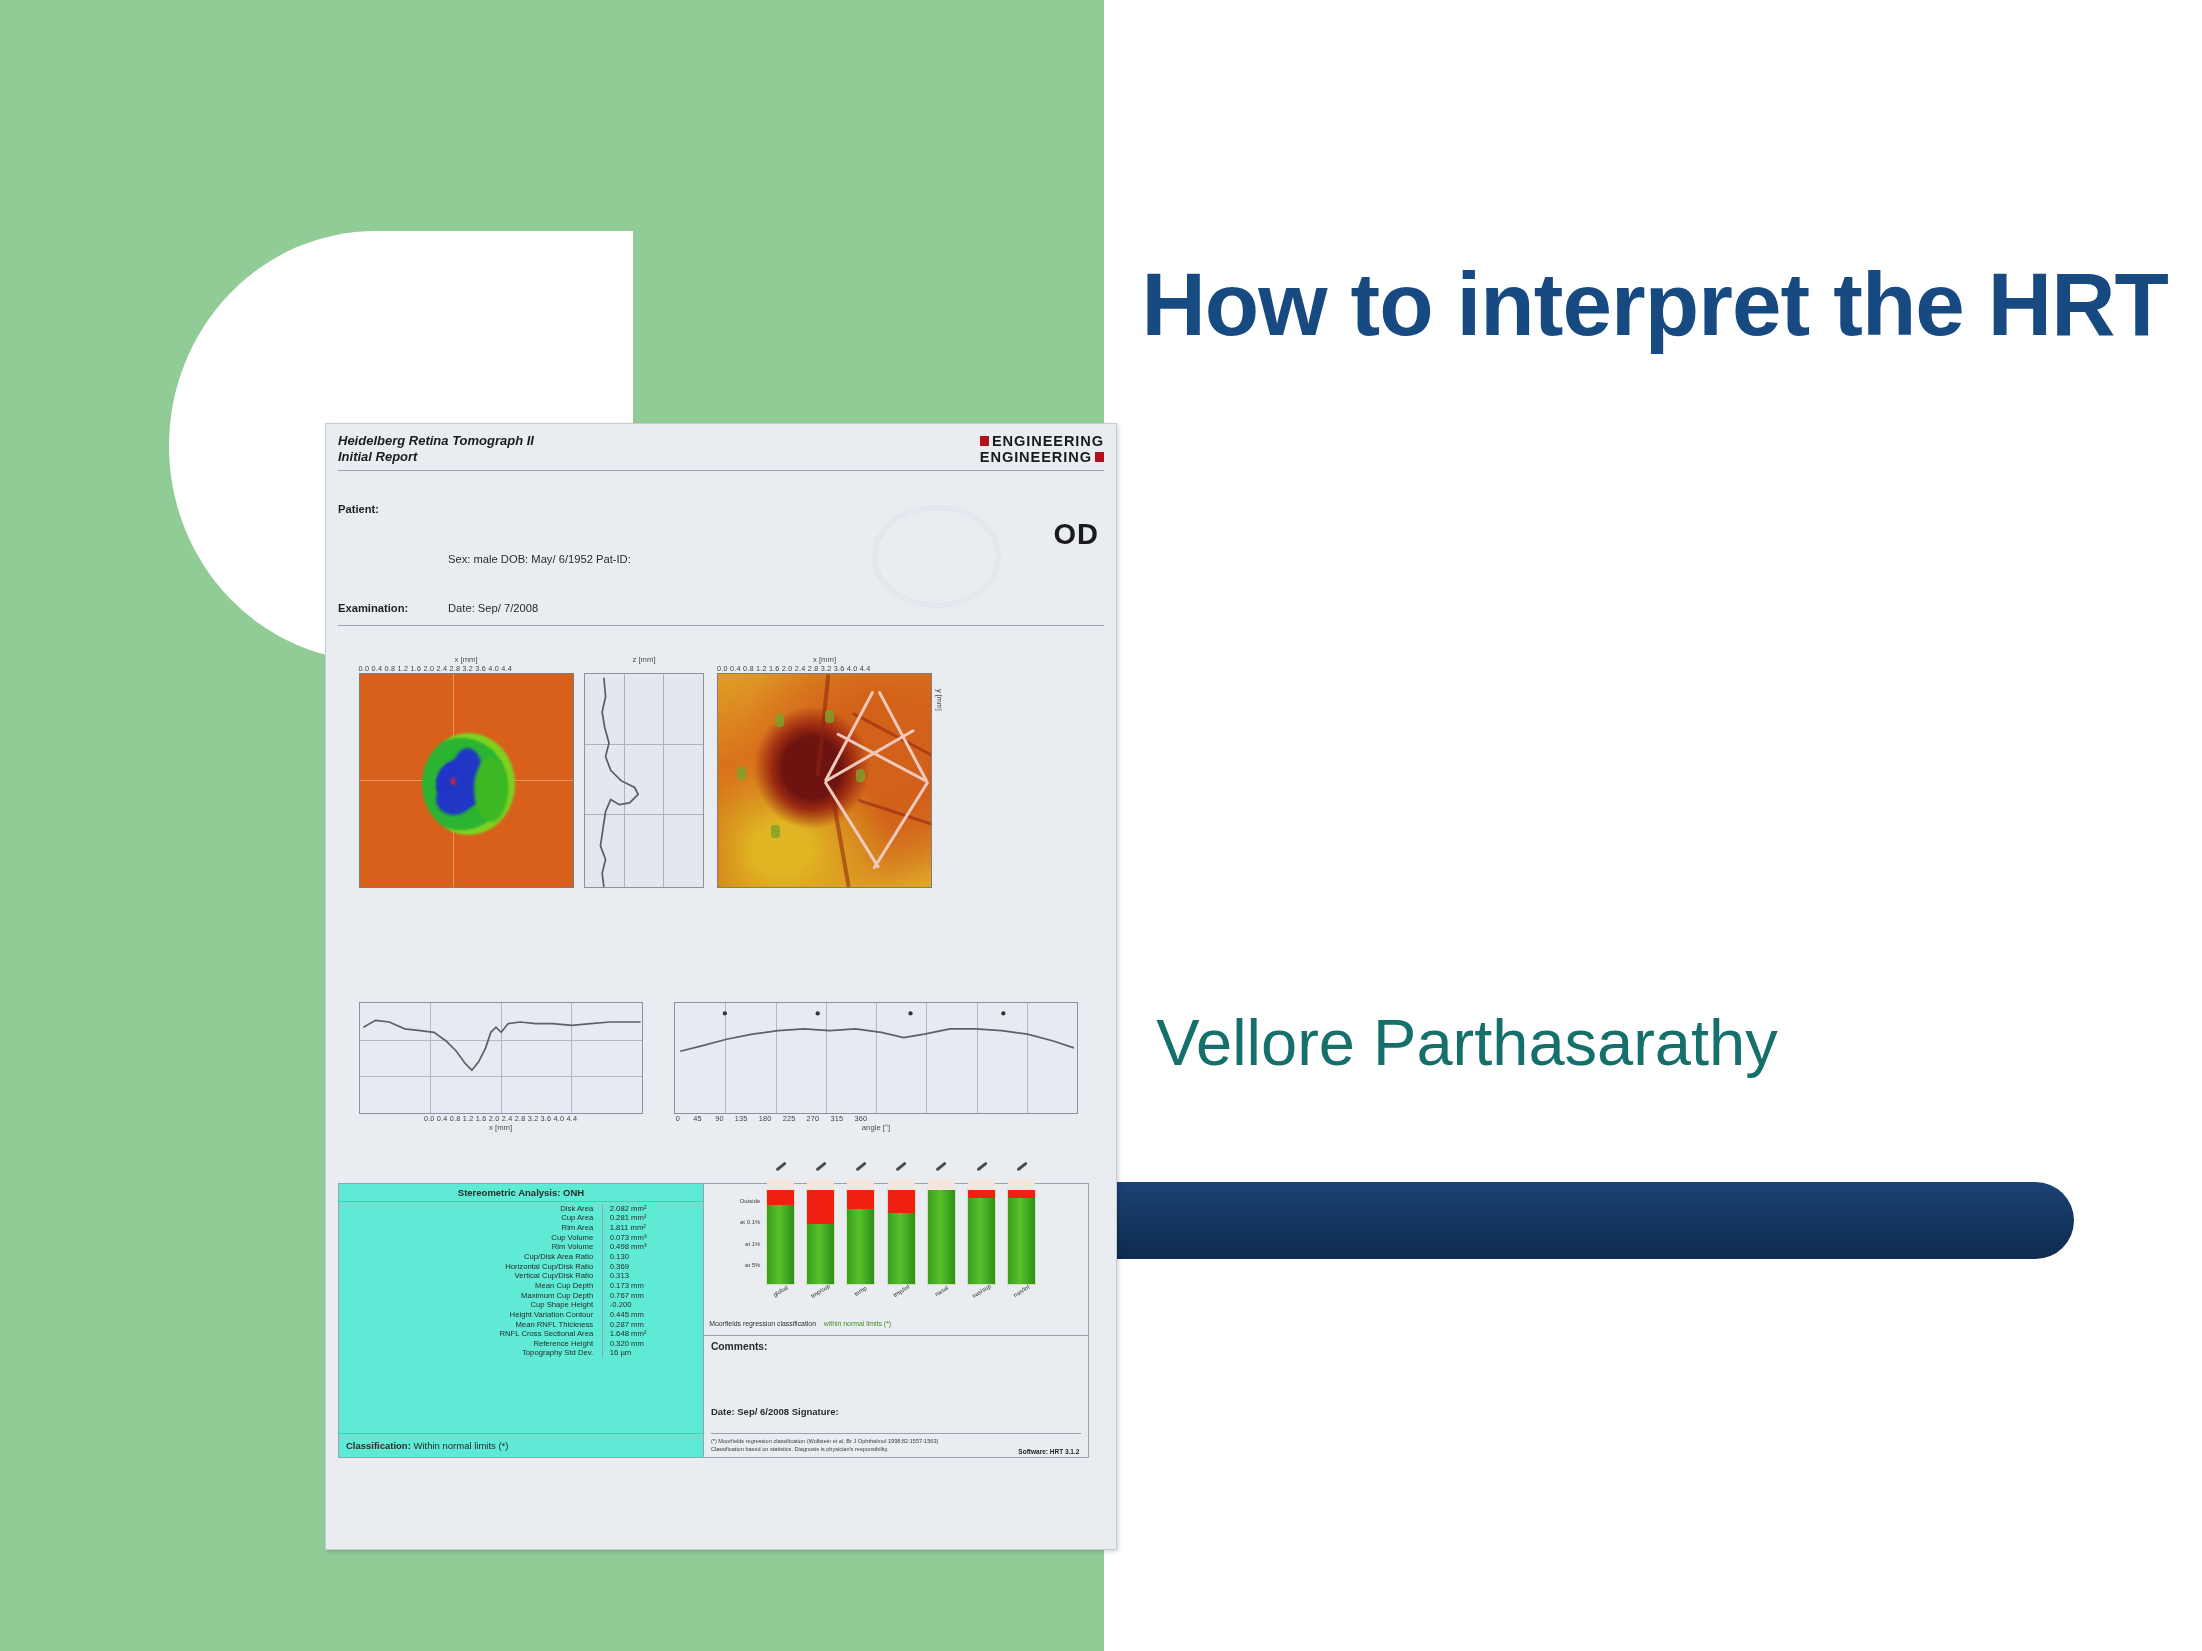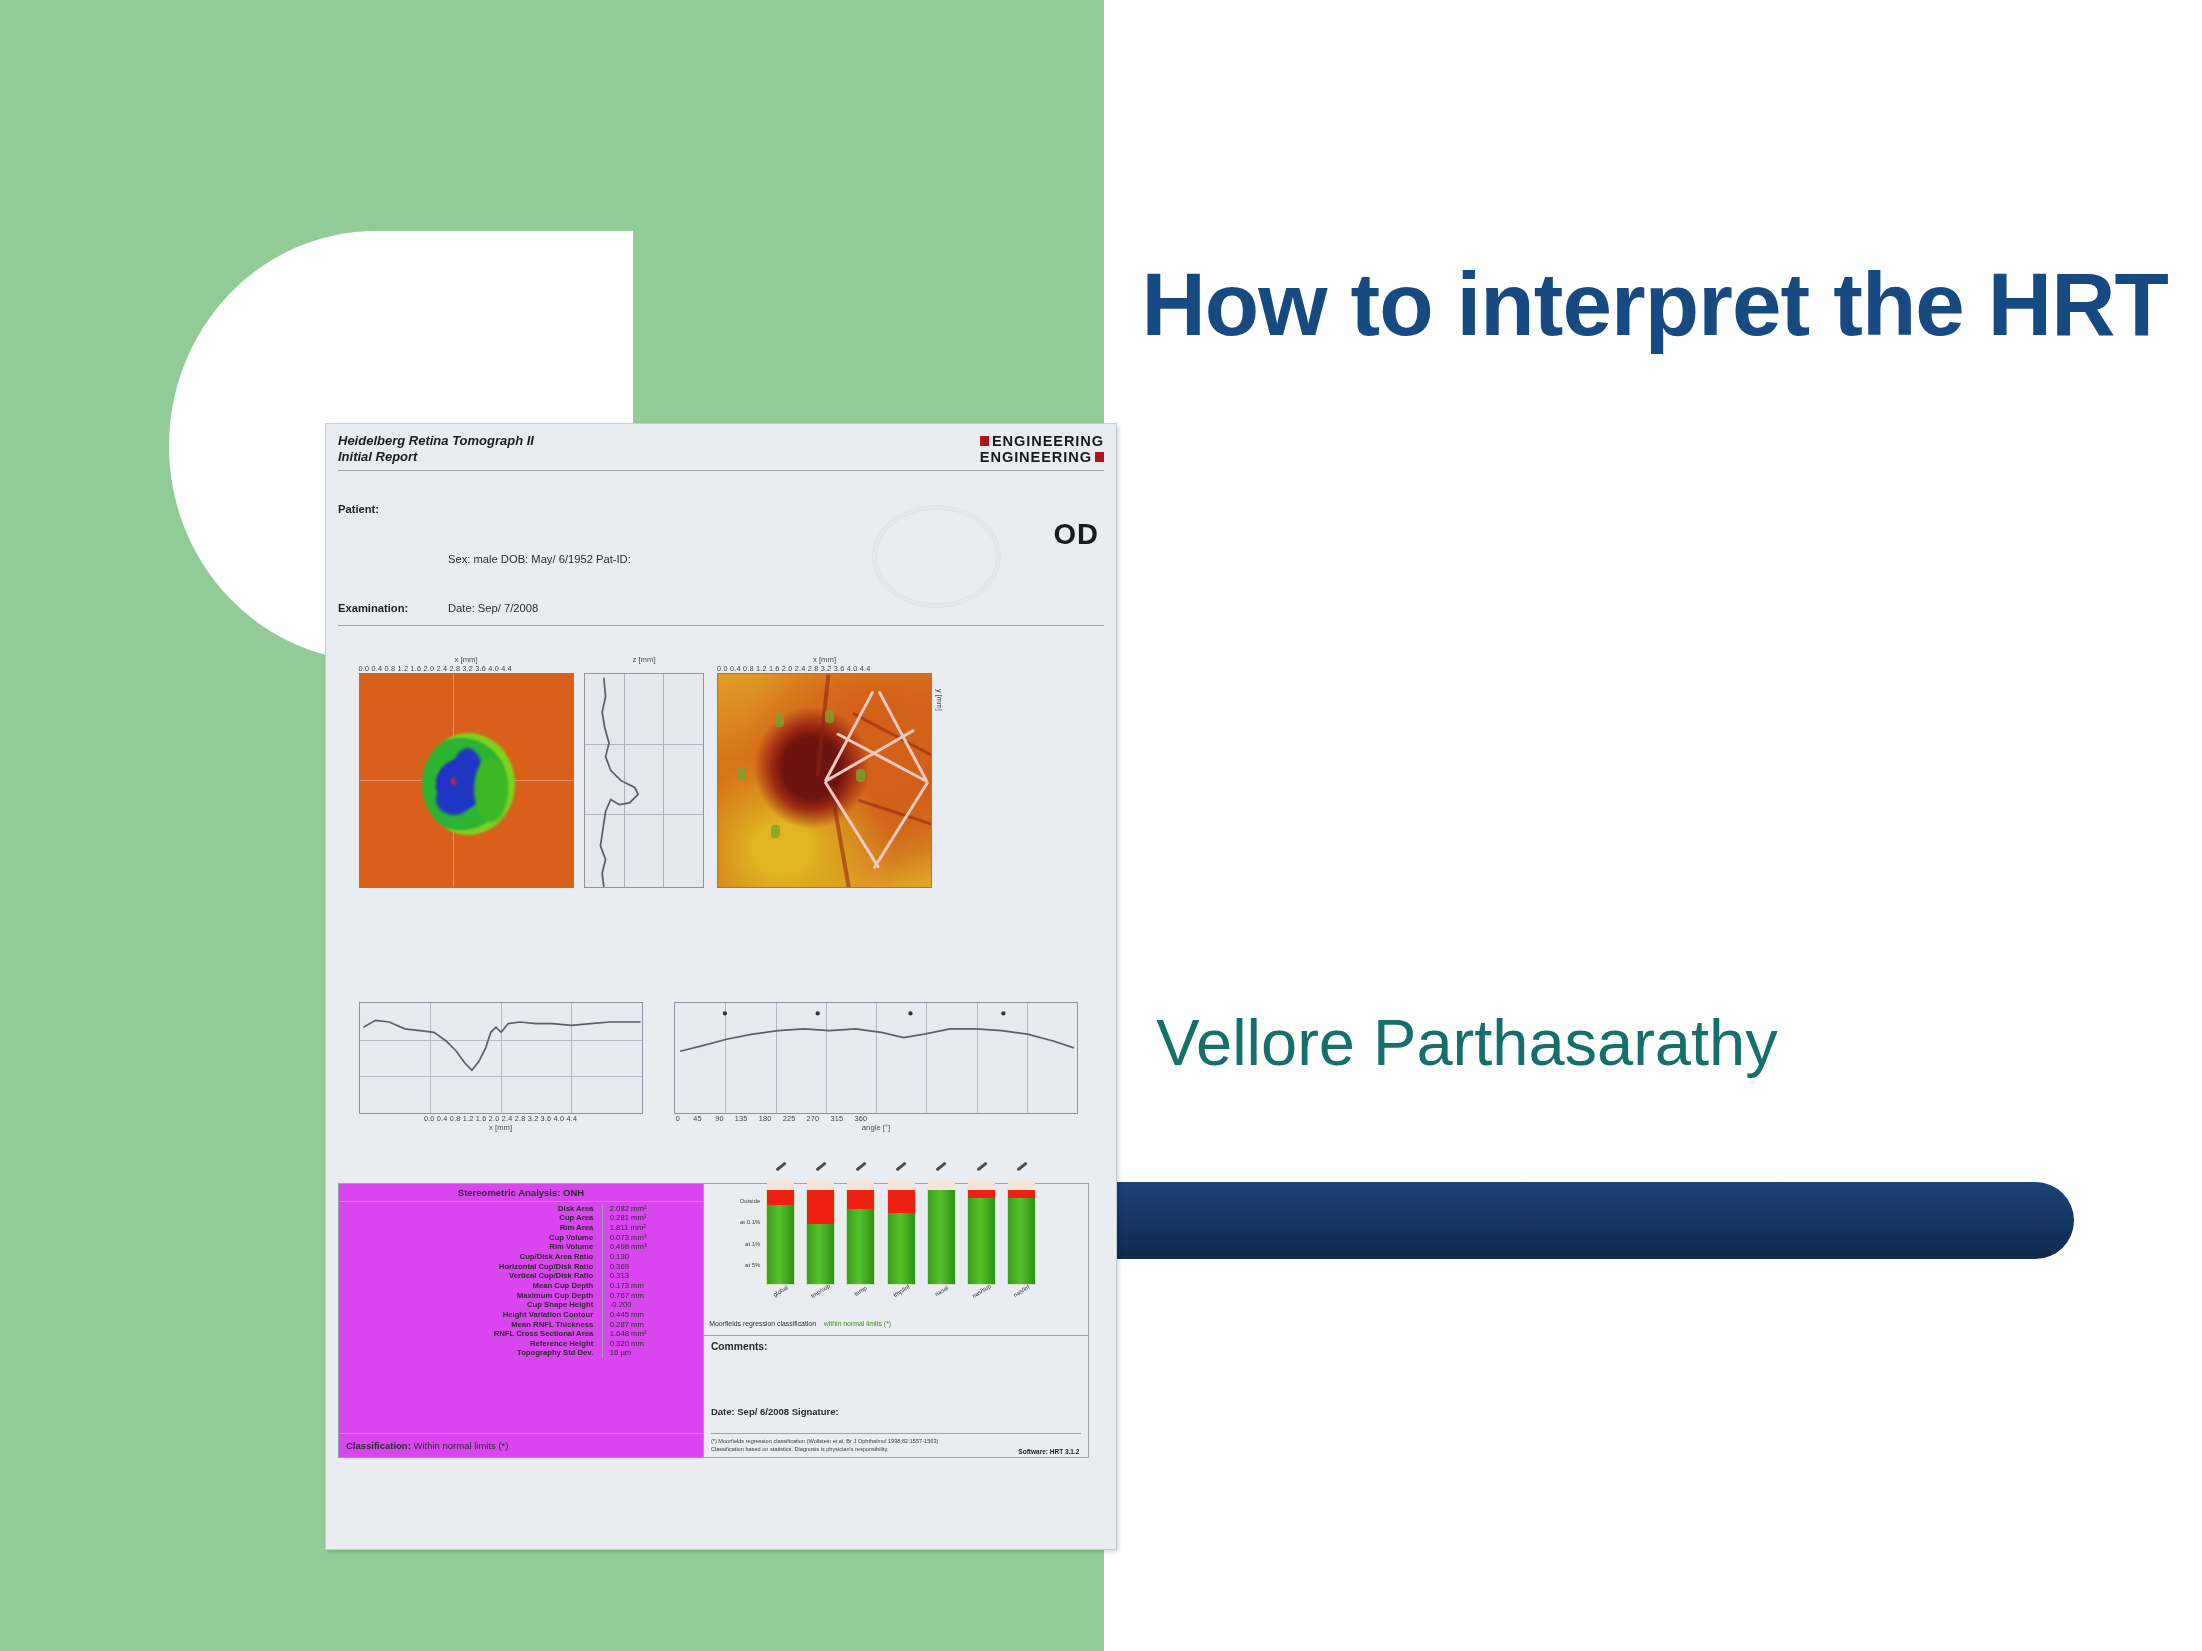--- a/index.html
+++ b/index.html
@@ -149,27 +149,27 @@
   
   .lowgraphs { position: relative; margin-top: 1.7px; height: 172px; }
   .lg-left { position: absolute; left: 20.6px; top: 0; width: 284px; }
   .lg-right { position: absolute; left: 336px; top: 0; width: 404px; }
   .graph-box { position: relative; border: 0.9px solid #8b93a0; background: #e6ebf1; }
   .graph-box .gl-h { position: absolute; left:0; right:0; height:0.9px; background:#b2b9c4; }
   .graph-box .gl-v { position: absolute; top:0; bottom:0; width:0.9px; background:#b2b9c4; }
 
   
   .bottom { position: relative; margin-top: 8.6px; height: 275px; display: flex; }
-  .bl { width: 366px; border: 0.9px solid #9aa3ad; background: #d946ef; position: relative; }
+  .bl { width: 366px; border: 0.9px solid #9aa3ad; background: #5eead4; position: relative; }
   .br { width: 385px; border: 0.9px solid #9aa3ad; border-left: none; background: #e9edf2; position: relative; }
 
   .tbl-head { text-align: center; font-weight: bold; font-size: 9.5px; padding: 3.4px 0 2.6px; border-bottom: 0.9px solid #9aa3ad; }
   .param-list { padding: 1.7px 5.2px 0 0; }
   .param-row { display: flex; justify-content: flex-end; font-size: 7.7px; line-height: 1.255; }
-  .param-name { font-weight: bold; text-align: left; padding-right: 8.6px; white-space: nowrap; }
+  .param-name { font-weight: normal; text-align: left; padding-right: 8.6px; white-space: nowrap; }
   .param-val { width: 96px; text-align: left; border-left: 0.9px solid #9aa3ad; padding-left: 6.9px; white-space: nowrap; }
   .classif { position: absolute; left: 0; right: 0; bottom: 0; border-top: 0.9px solid #9aa3ad; padding: 6px 6.9px; font-size: 9.5px; }
   .classif b { font-weight: bold; }
 
   .mrt { position: relative; height: 145px; padding: 5.2px 5.2px 0 5.2px; }
   .mrt-yaxis { position: absolute; left: 3.4px; top: 6.9px; width: 53px; font-size: 6px; color: #3c3c3c; }
   .mrt-yaxis div { line-height: 21.5px; text-align: right; }
   .bars { position: absolute; left: 62px; top: 5.2px; display: flex; gap: 11.2px; }
   .barwrap { width: 29px; text-align: center; }
   .bar { position: relative; width: 29px; height: 96px; background: #e7f4dc; border: 0.9px solid #cfe2bc; }

